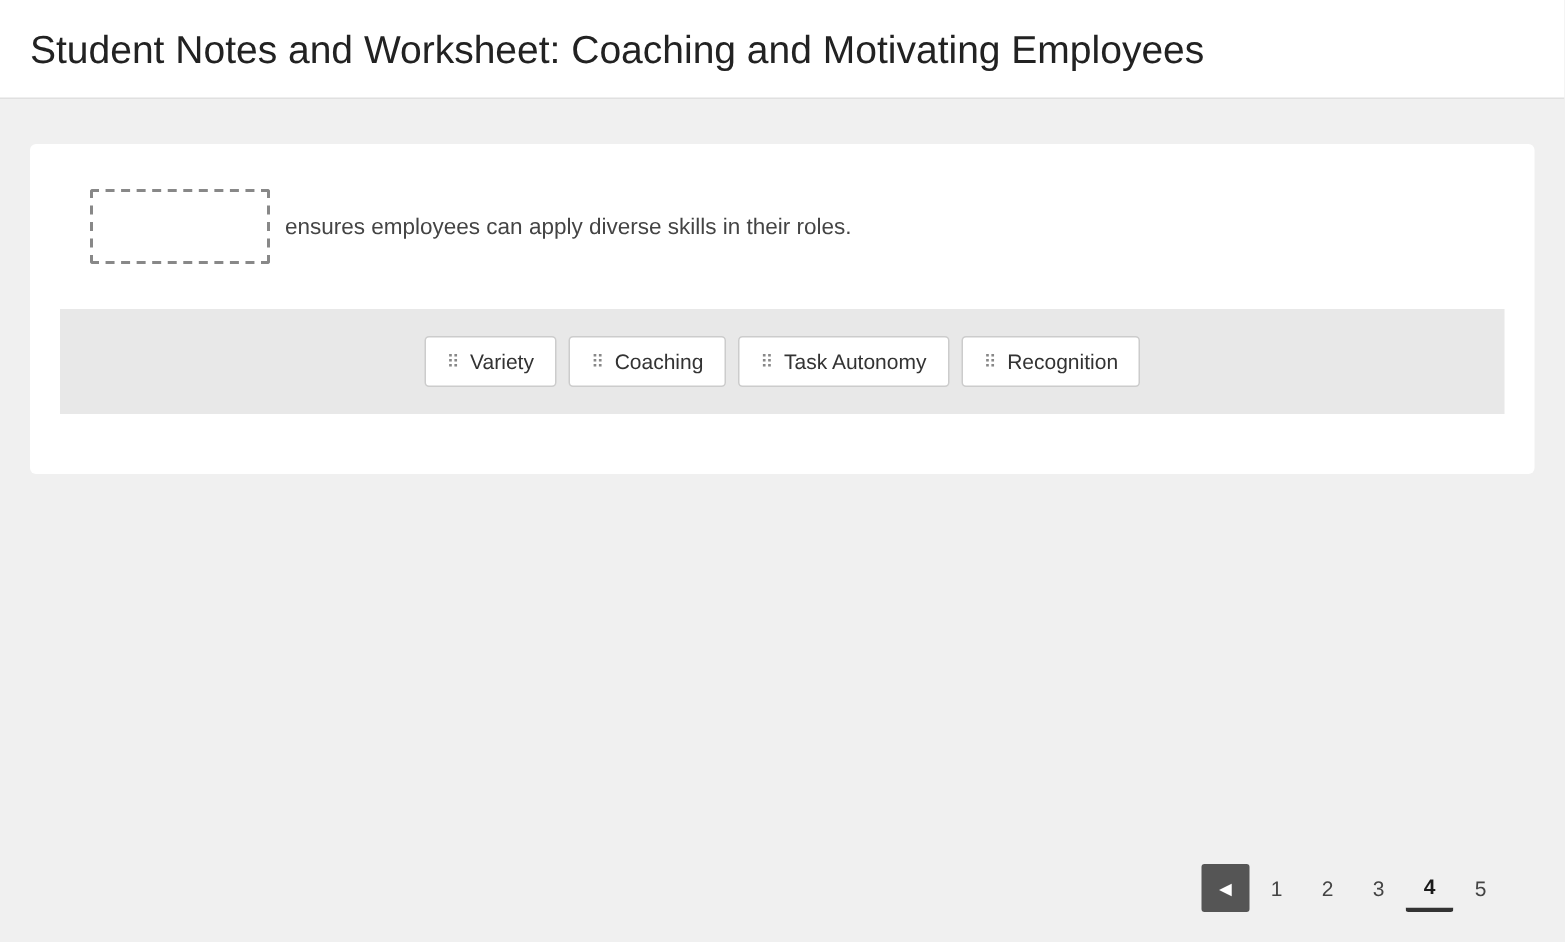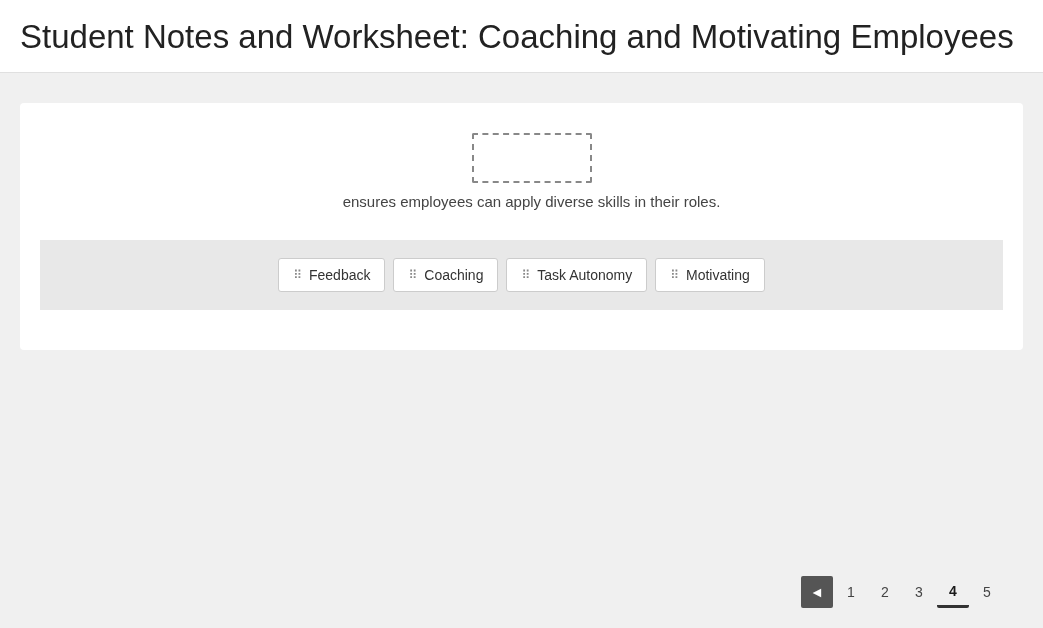--- a/index.html
+++ b/index.html
@@ -17,21 +17,21 @@
       position: relative;
     }
 
     .page-header {
       background-color: #ffffff;
       padding: 18px 20px 16px 20px;
       border-bottom: 1px solid #e0e0e0;
     }
 
     .page-title {
-      font-size: 33px;
+      font-size: 26px;
       font-weight: 400;
       color: #222222;
     }
 
     .content-area {
       background-color: #f0f0f0;
       padding: 30px 20px 20px 20px;
     }
 
     .question-section {
@@ -40,21 +40,20 @@
       padding: 30px 20px 40px 20px;
       margin-bottom: 10px;
     }
 
     .sentence-row {
       display: flex;
       align-items: center;
       gap: 10px;
       margin-bottom: 30px;
       padding-left: 20px;
-      flex-direction: column;
     }
 
     .drop-box {
       width: 120px;
       height: 50px;
       border: 2px dashed #888888;
       border-radius: 2px;
       background-color: transparent;
       flex-shrink: 0;
     }
@@ -147,36 +146,36 @@
 
     <div class="sentence-row">
       <div class="drop-box"></div>
       <span class="sentence-text">ensures employees can apply diverse skills in their roles.</span>
     </div>
 
     <div class="options-bar">
 
       <div class="option-chip">
         <span class="drag-icon">⠿</span>
-        <span>Feedback</span>
+        <span>Variety</span>
       </div>
 
       <div class="option-chip">
         <span class="drag-icon">⠿</span>
         <span>Coaching</span>
       </div>
 
       <div class="option-chip">
         <span class="drag-icon">⠿</span>
         <span>Task Autonomy</span>
       </div>
 
       <div class="option-chip">
         <span class="drag-icon">⠿</span>
-        <span>Motivating</span>
+        <span>Recognition</span>
       </div>
 
     </div>
 
   </div>
 
 </div>
 
 <div class="pagination-area">
   <button class="page-btn-arrow">

